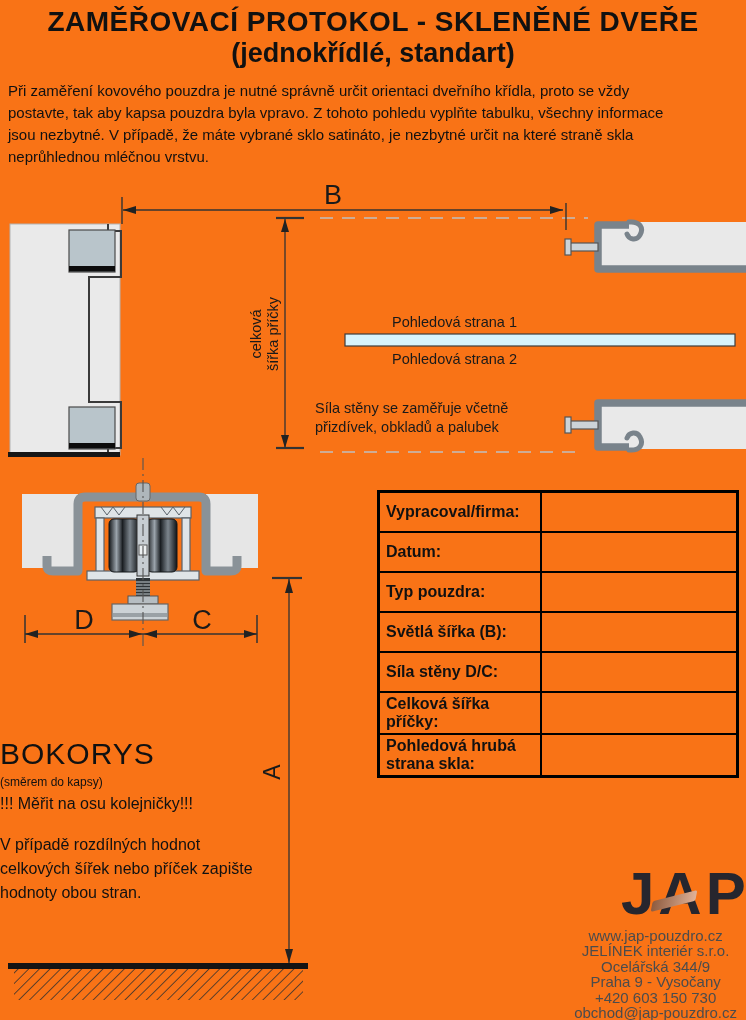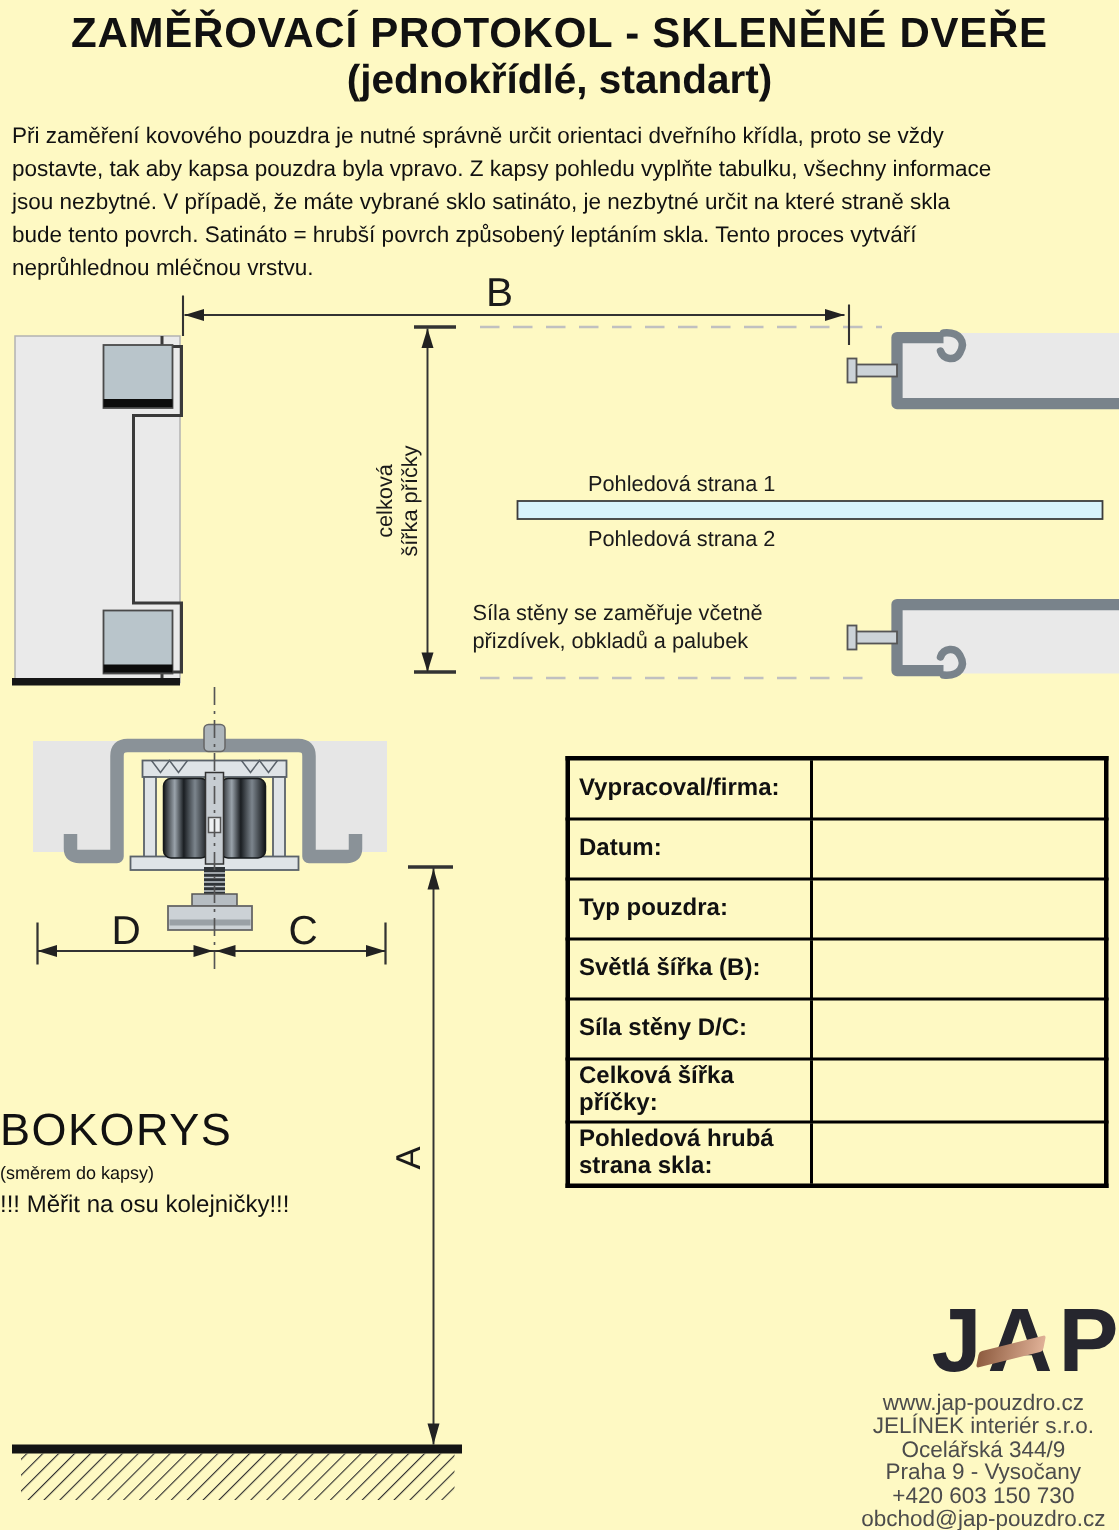--- a/index.html
+++ b/index.html
@@ -1,31 +1,31 @@
 <!DOCTYPE html>
 <html><head>
 <meta charset="utf-8">
 <style>
   html,body{margin:0;padding:0;background:#fff;}
-  .page{position:relative;width:746px;height:1020px;background:#fef9c3;overflow:hidden;
+  .page{position:relative;width:746px;height:1020px;background:#f97316;overflow:hidden;
         font-family:"Liberation Sans",sans-serif;color:#111;}
   
   .titles{position:absolute;left:0;top:6px;width:746px;text-align:center;}
   .title-l1{font-size:28px;font-weight:bold;letter-spacing:.5px;line-height:32px;}
   .title-l2{font-size:27px;font-weight:bold;line-height:30px;text-align:center;}
   .intro{position:absolute;left:8px;top:80px;width:736px;font-size:15px;line-height:22px;}
   .intro div{white-space:nowrap;}
   
   svg.draw{position:absolute;left:0;top:0;}
   svg.draw text{font-family:"Liberation Sans",sans-serif;fill:#1a1a1a;}
   .dimtxt{font-size:27px;}
   .smalltxt{font-size:14.5px;}
   .redtxt{font-size:14.5px;fill:#cc2424;}
   
-  table.form{position:absolute;left:377px;top:504px;border-collapse:collapse;border:3px solid #000;}
+  table.form{position:absolute;left:377px;top:490px;border-collapse:collapse;border:3px solid #000;}
   table.form td{border:2.5px solid #000;vertical-align:middle;}
   td.lbl{width:152px;font-size:16px;font-weight:bold;line-height:18px;padding:2px 2px 2px 6px;height:34px;}
   td.val{width:192px;}
   
   .bokorys{position:absolute;left:0;top:737px;width:290px;text-align:left;}
   .bokorys div{white-space:nowrap;}
   .bok-title{font-size:30px;letter-spacing:1px;line-height:34px;}
   .bok-sub{font-size:12px;line-height:22px;}
   .bok-note{font-size:16px;line-height:22px;}
   .bok-body{margin-top:18px;font-size:16px;line-height:24px;}
@@ -50,23 +50,22 @@
 
 <div class="page">
 
   <div class="titles">
     <div class="title-l1">ZAMĚŘOVACÍ PROTOKOL - SKLENĚNÉ DVEŘE</div>
     <div class="title-l2">(jednokřídlé, standart)</div>
   </div>
 
   <div class="intro">
     <div>Při zaměření kovového pouzdra je nutné správně určit orientaci dveřního křídla, proto se vždy</div>
-    <div>postavte, tak aby kapsa pouzdra byla vpravo. Z kapsy pohledu vyplňte tabulku, všechny informace</div>
+    <div>postavte, tak aby kapsa pouzdra byla vpravo. Z tohoto pohledu vyplňte tabulku, všechny informace</div>
     <div>jsou nezbytné. V případě, že máte vybrané sklo satináto, je nezbytné určit na které straně skla</div>
-    <div>bude tento povrch. Satináto = hrubší povrch způsobený leptáním skla. Tento proces vytváří</div>
     <div>neprůhlednou mléčnou vrstvu.</div>
   </div>
 
   <svg class="draw" width="746" height="1020" viewBox="0 0 746 1020">
     <defs>
       <linearGradient id="wheel" x1="0" y1="0" x2="1" y2="0">
         <stop offset="0" stop-color="#15181b"></stop>
         <stop offset="0.25" stop-color="#9aa3ab"></stop>
         <stop offset="0.45" stop-color="#1a1e22"></stop>
         <stop offset="0.7" stop-color="#7c858d"></stop>
@@ -221,20 +220,25 @@
       <td class="lbl">Pohledová hrubá strana skla:</td>
       <td class="val"></td>
     </tr>
   </tbody>
     </table>
 
   <div class="bokorys">
     <div class="bok-title">BOKORYS</div>
     <div class="bok-sub">(směrem do kapsy)</div>
     <div class="bok-note">!!! Měřit na osu kolejničky!!!</div>
+    <div class="bok-body">
+      <div>V případě rozdílných hodnot</div>
+      <div>celkových šířek nebo příček zapište</div>
+      <div>hodnoty obou stran.</div>
+    </div>
   </div>
 
   <div class="jap">JAP</div>
   <div class="jap-swoosh"></div>
   <div class="contact">
     <div>www.jap-pouzdro.cz</div>
     <div>JELÍNEK interiér s.r.o.</div>
     <div>Ocelářská 344/9</div>
     <div>Praha 9 - Vysočany</div>
     <div>+420 603 150 730</div>

